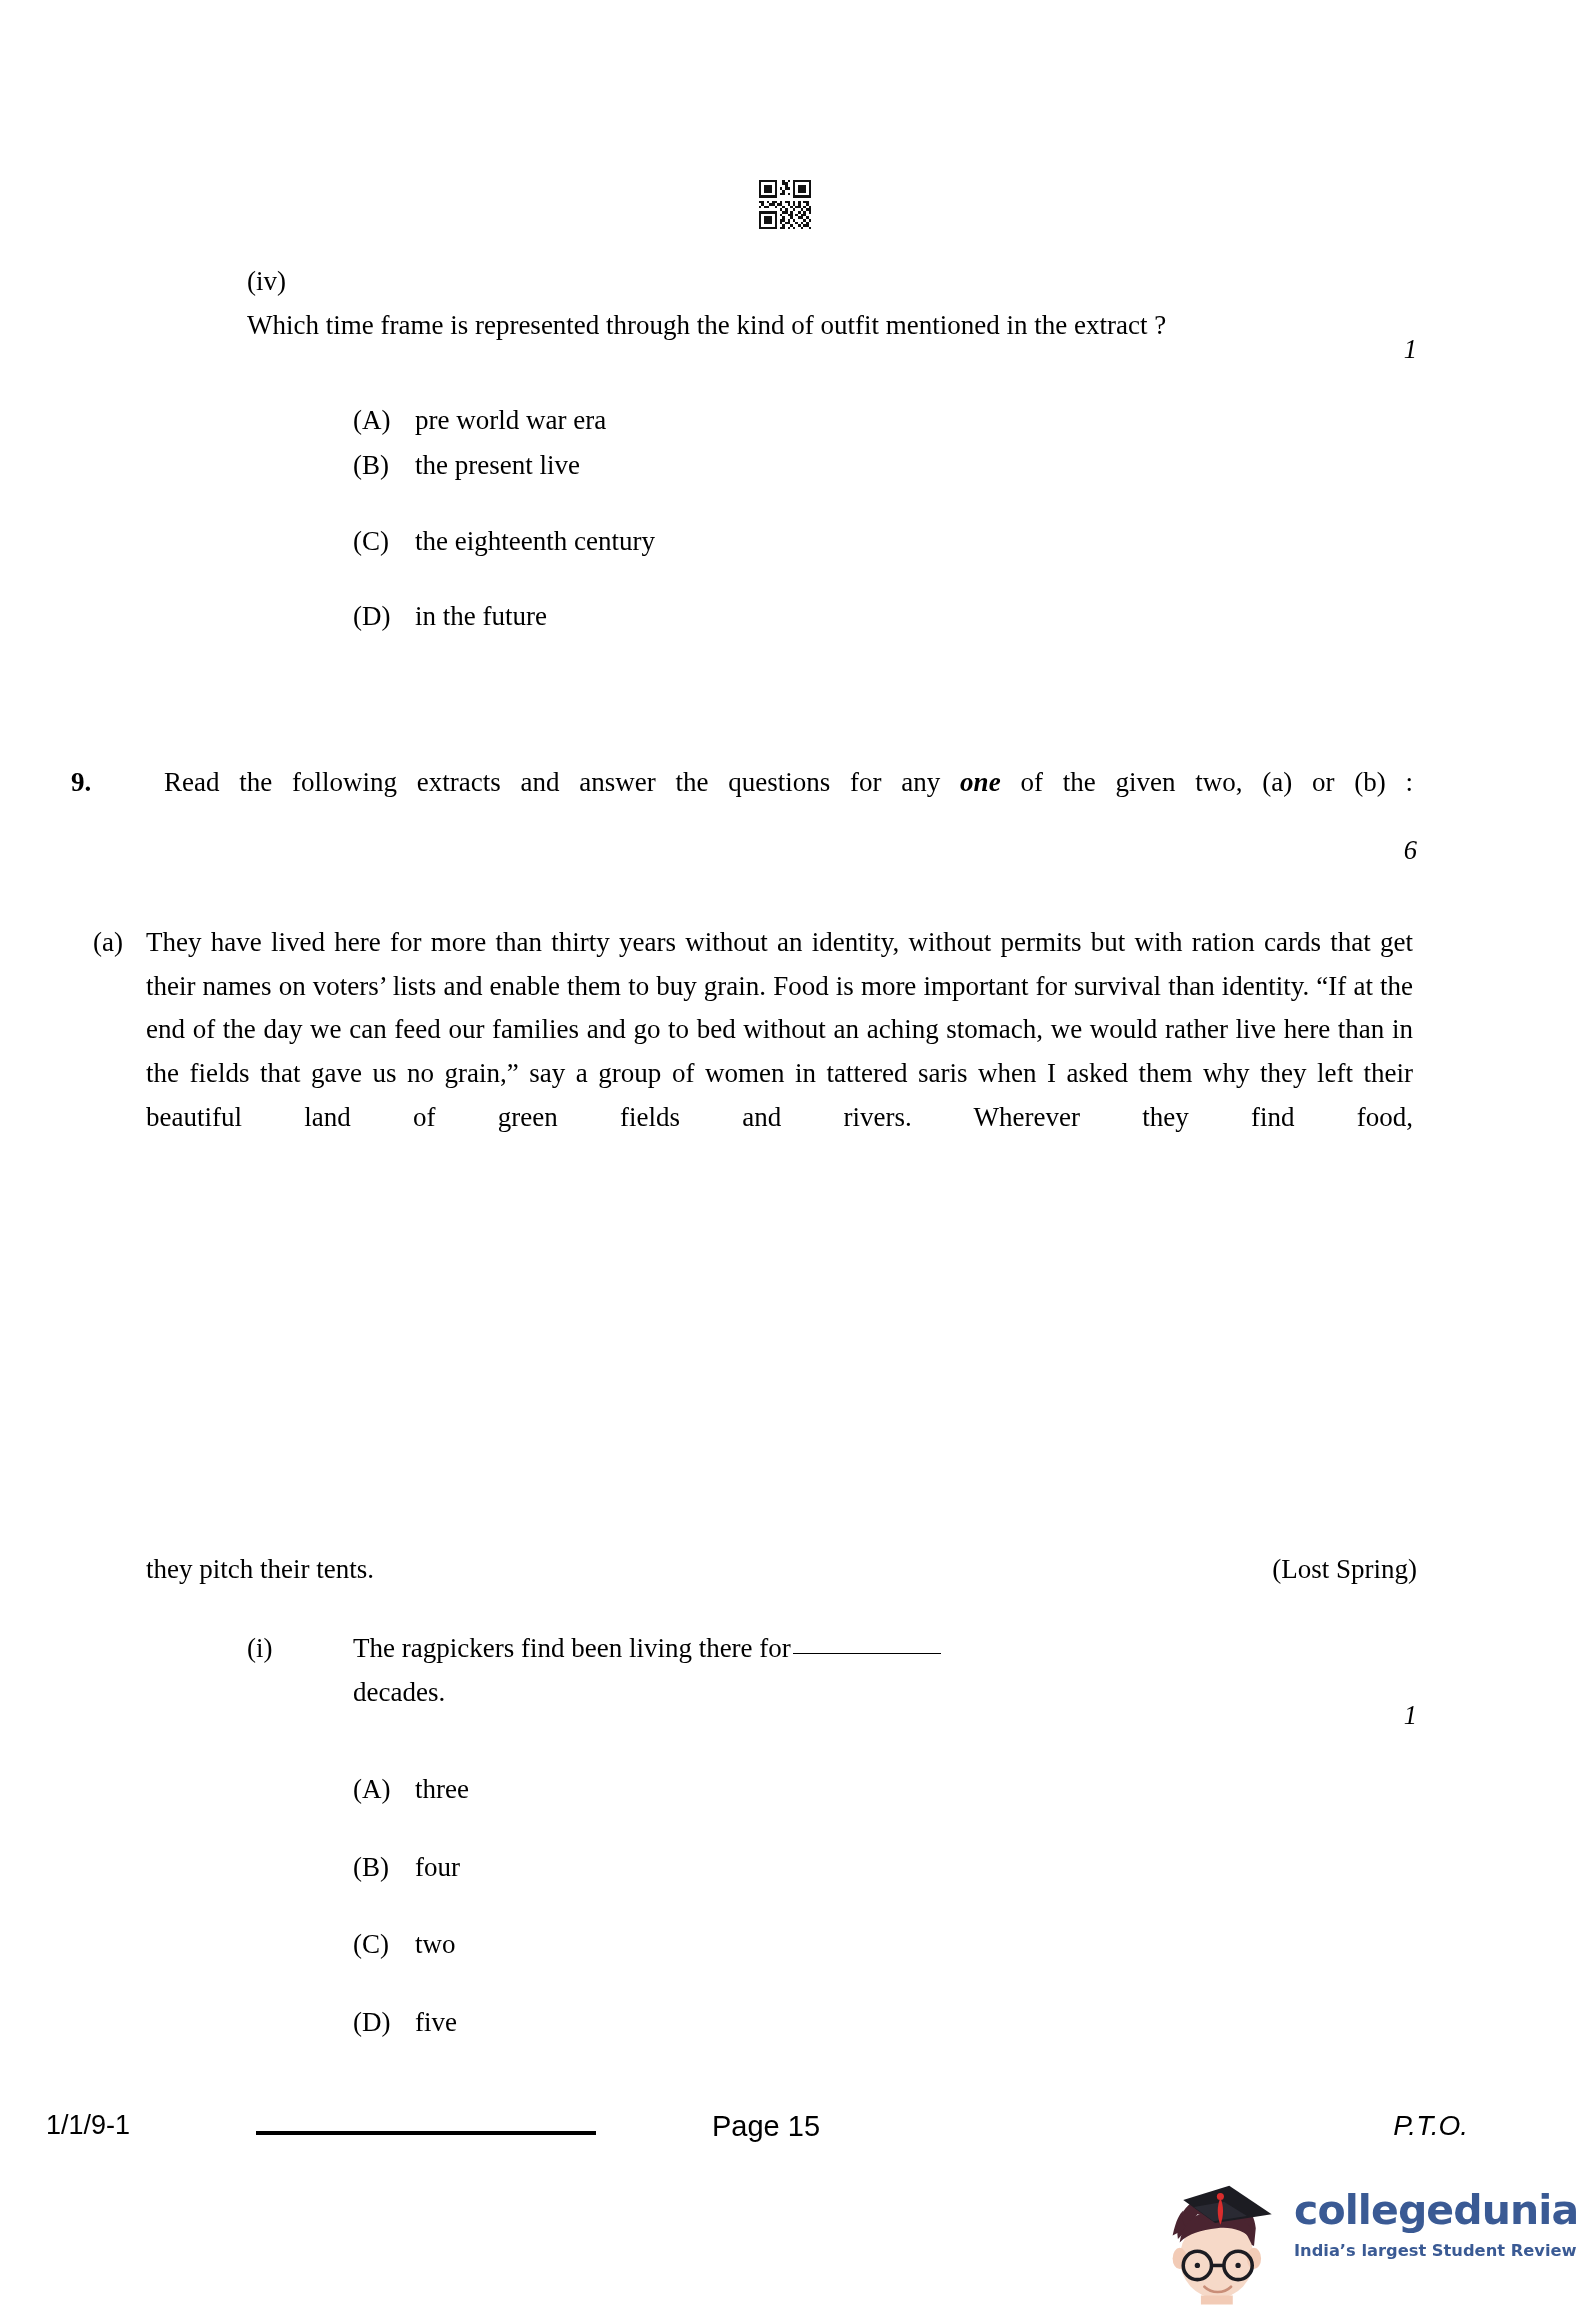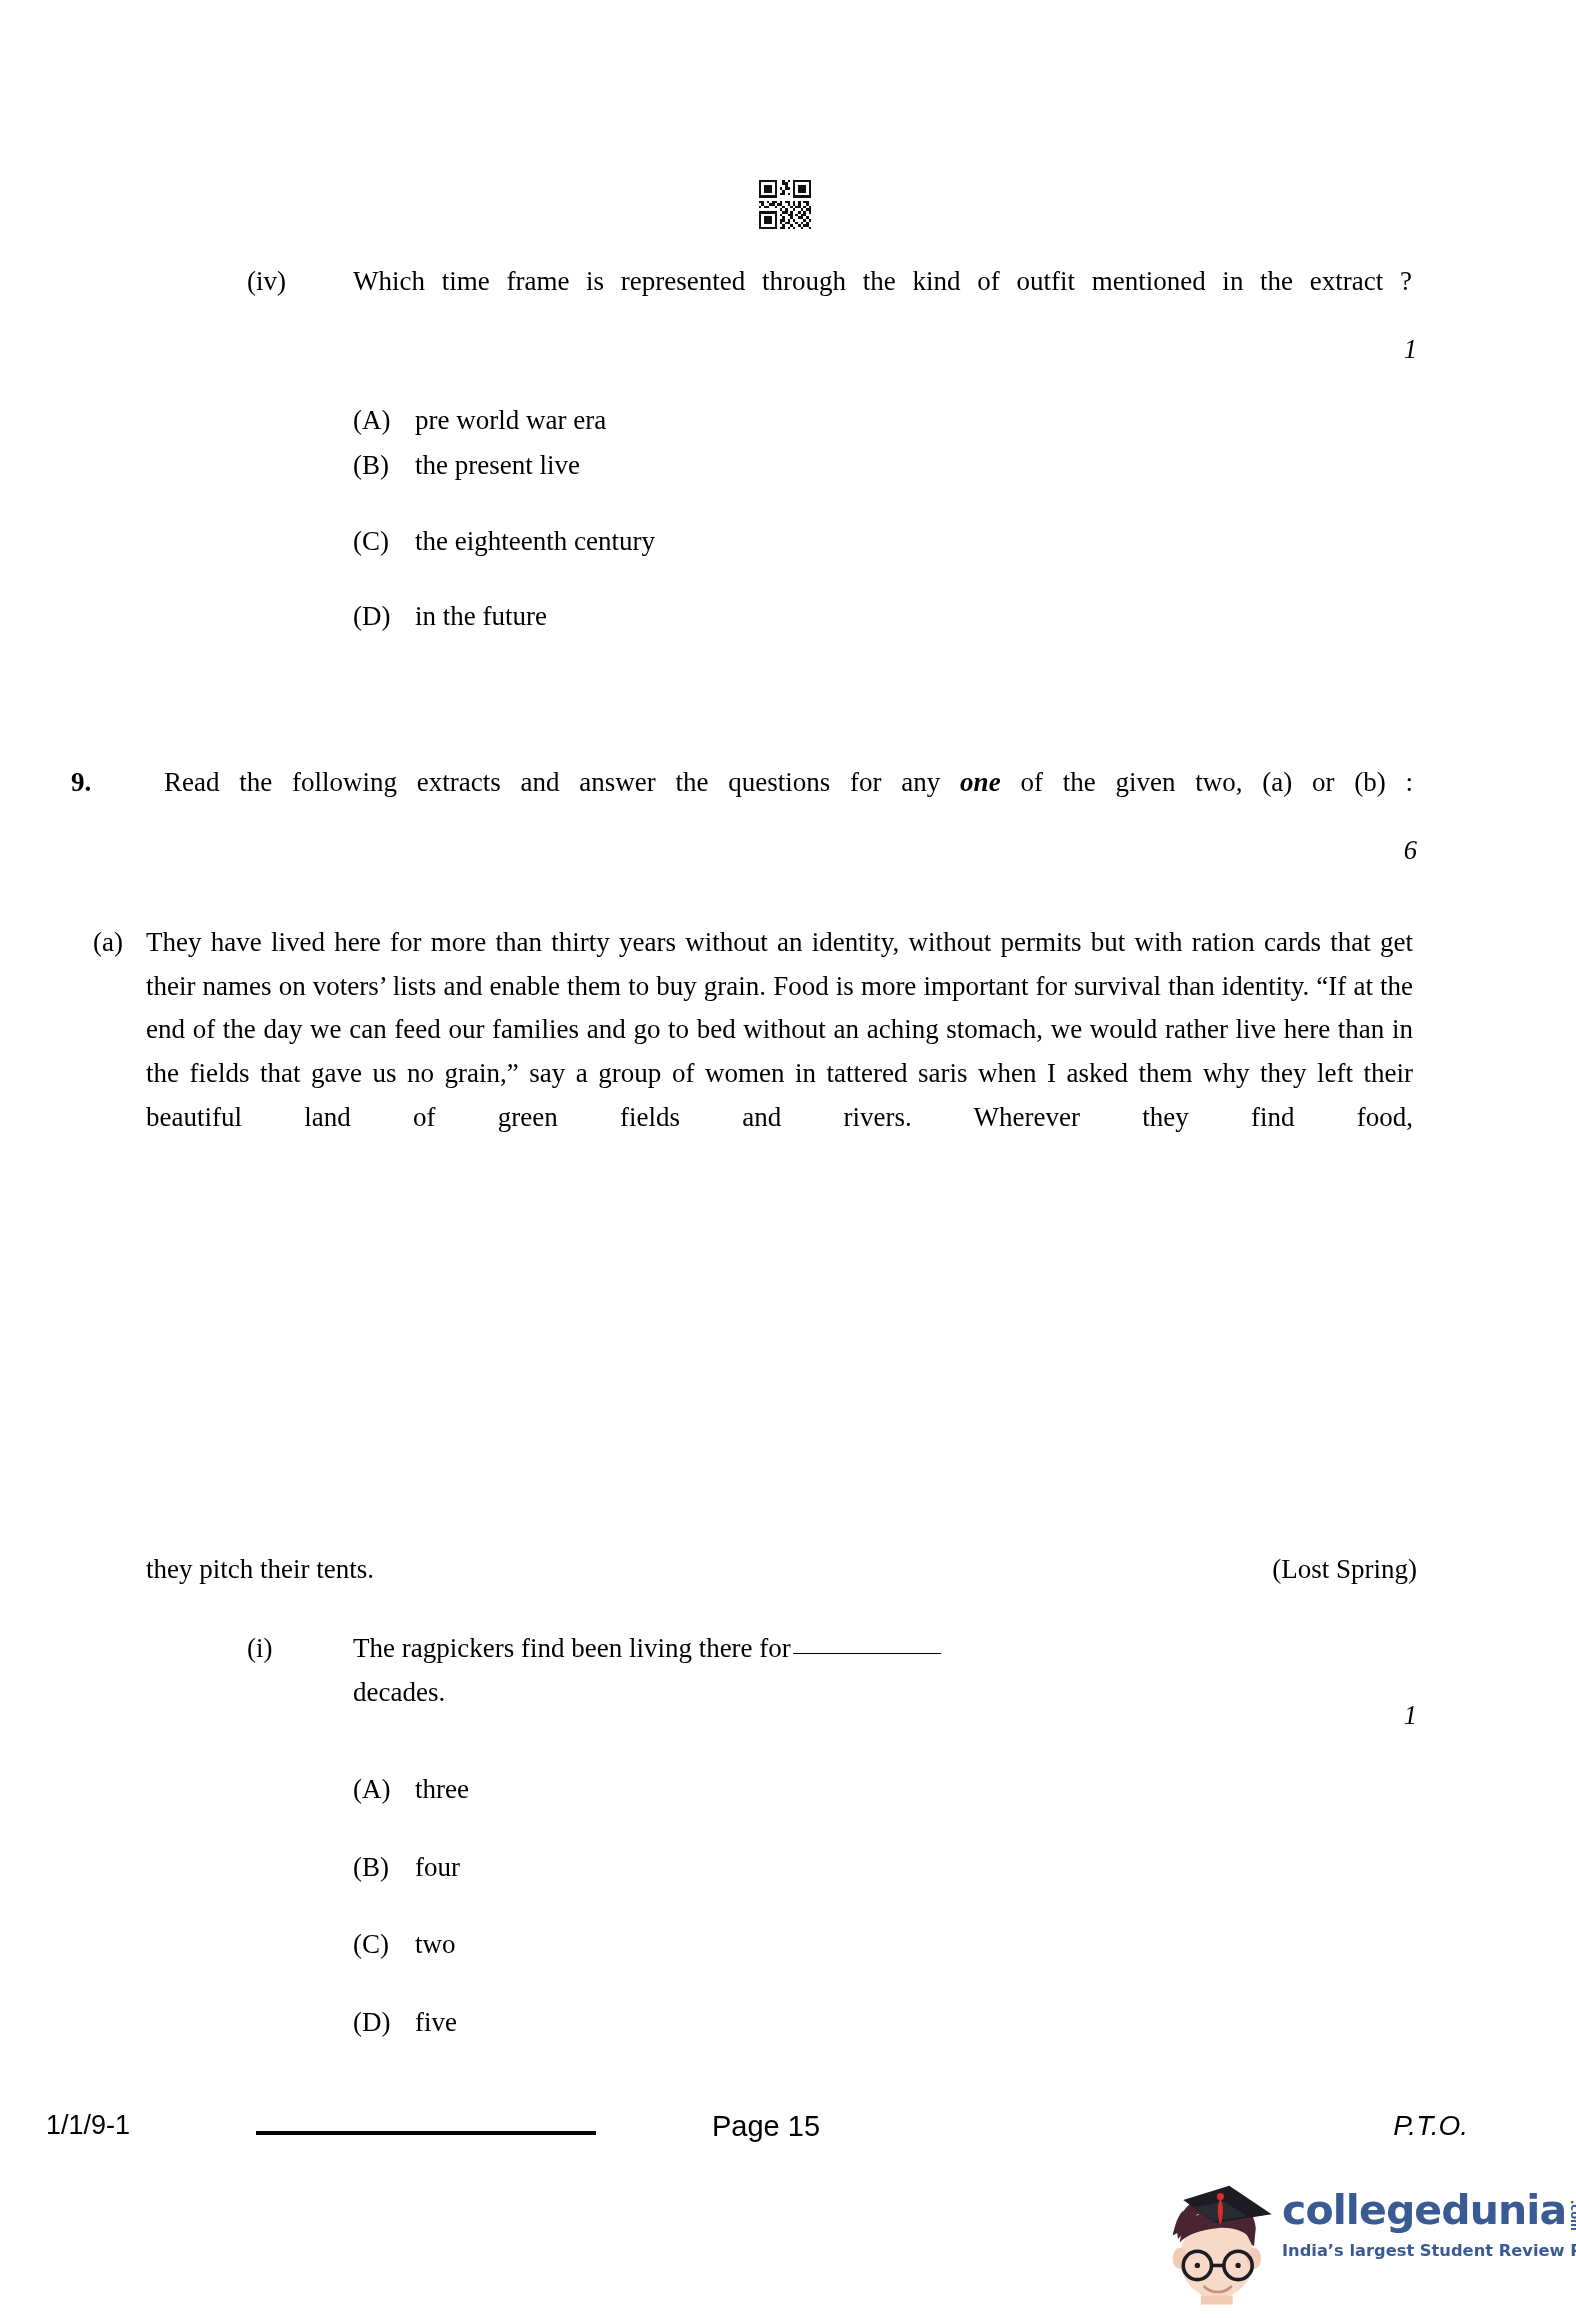--- a/index.html
+++ b/index.html
@@ -144,21 +144,21 @@
   }
   .wm-face {
     position: absolute;
     left: 0;
     top: 5.3px;
     width: 115px;
     height: 124px;
   }
   .wm-text {
     position: absolute;
-    left: 120px;
+    left: 132px;
     top: 10.6px;
     width: 283px;
     text-align: center;
   }
   .wm-brand {
     font-family: "DejaVu Sans", sans-serif;
     font-size: 41px;
     font-weight: bold;
     color: #3a5a94;
     letter-spacing: -0.9px;
@@ -274,21 +274,21 @@
         <rect x="18" y="18" width="2" height="1"></rect>
         <rect x="9" y="19" width="2" height="1"></rect>
         <rect x="12" y="19" width="1" height="1"></rect>
         <rect x="14" y="19" width="1" height="1"></rect>
         <rect x="17" y="19" width="1" height="1"></rect>
         <rect x="20" y="19" width="1" height="1"></rect>
       </g>
     </svg>
   </div>
 
-  <div class="hang" style="left:247px; top:260px; width:1165px;">
+  <div class="hang" style="left:247px; top:260px; width:1165px;flex-direction:column;">
     <span class="marker" style="width:106px; font-size:27px; line-height:1.62;">(iv)</span>
     <span class="body just lastjust">Which time frame is represented through the kind of outfit mentioned in the extract ?</span>
   </div>
   <div class="marks" style="left:1364px; top:336px;">1</div>
 
   <div class="opt" style="left:353px; top:404px;">
     <span class="olabel">(A)</span>
     <span class="otext">pre world war era</span>
   </div>
   <div class="opt" style="left:353px; top:449px;">

